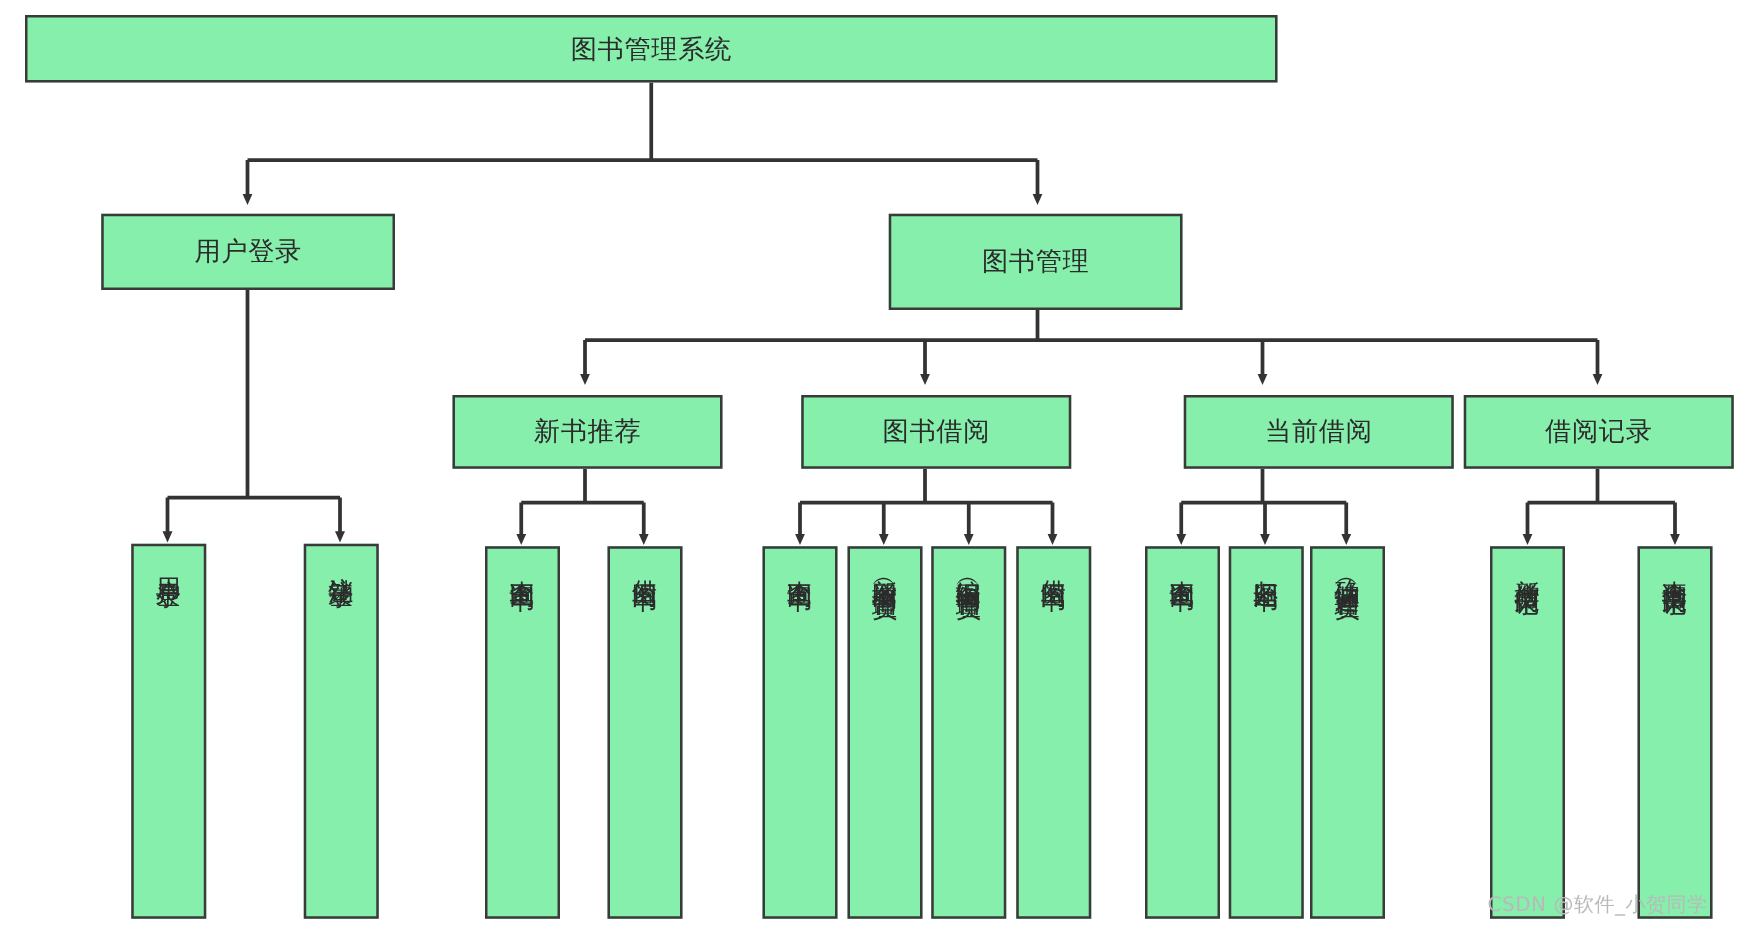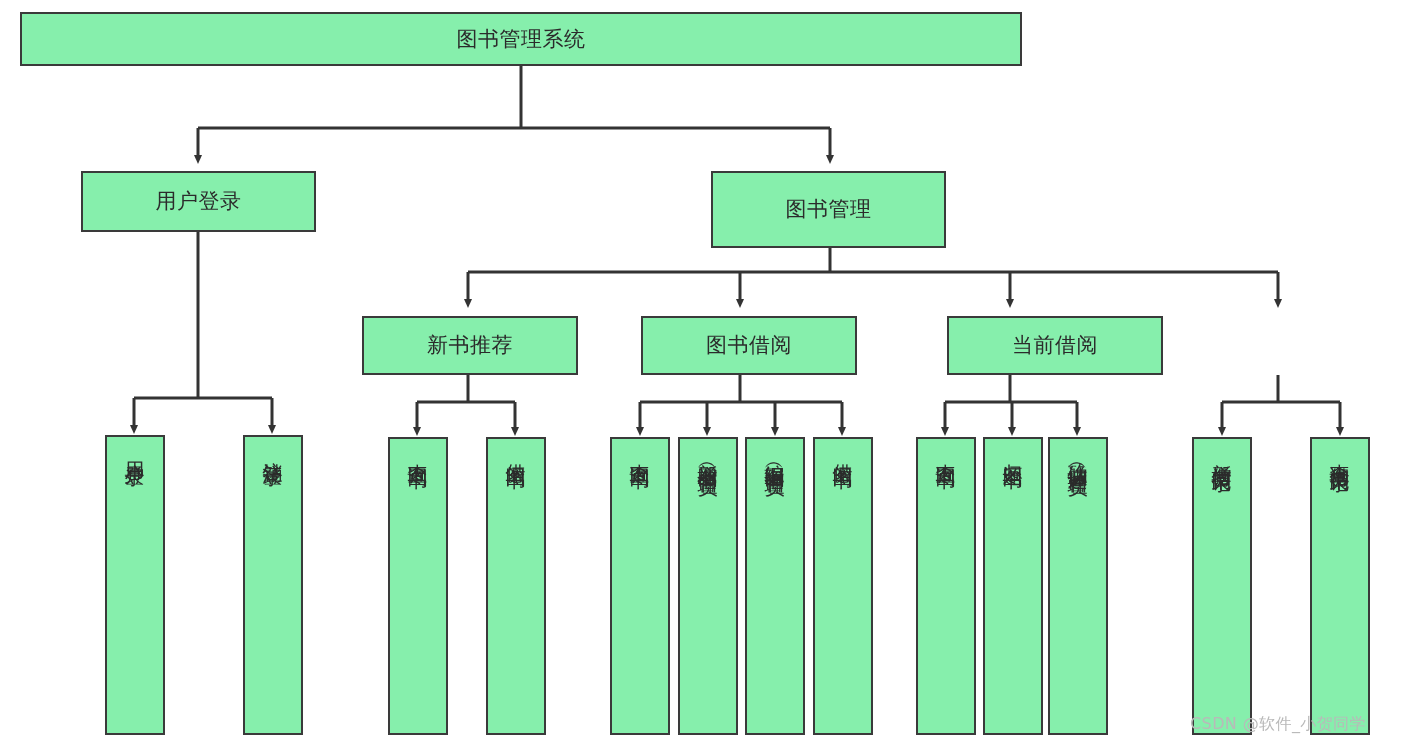--- a/index.html
+++ b/index.html
@@ -134,20 +134,23 @@
 
   <div class="node" style="left:362px; top:316px; width:216px; height:59px;">
     <span class="node-label">新书推荐</span>
   </div>
   <div class="node" style="left:596px; top:316px; width:216px; height:59px;margin-left:45px;">
     <span class="node-label">图书借阅</span>
   </div>
   <div class="node" style="left:903px; top:316px; width:216px; height:59px;margin-left:44px;">
     <span class="node-label">当前借阅</span>
   </div>
+  <div class="node" style="left:1171px; top:316px; width:216px; height:59px;">
+    <span class="node-label">借阅记录</span>
+  </div>
 
   <div class="node leaf" style="left:105px; top:435px; width:60px; height:300px;">
     <span class="node-label">用户登录</span>
   </div>
   <div class="node leaf" style="left:243px; top:435px; width:60px; height:300px;">
     <span class="node-label">注销登录</span>
   </div>
 
   <div class="node leaf" style="left:388px; top:437px; width:60px; height:298px;">
     <span class="node-label">查询图书</span>

